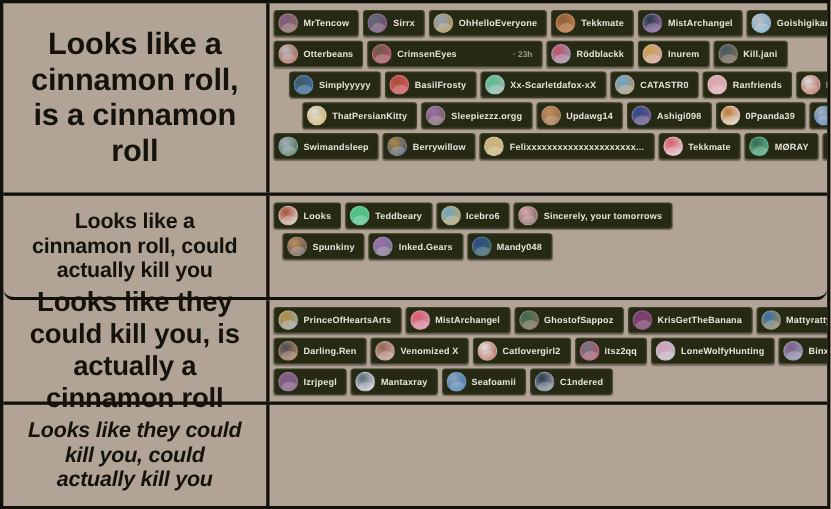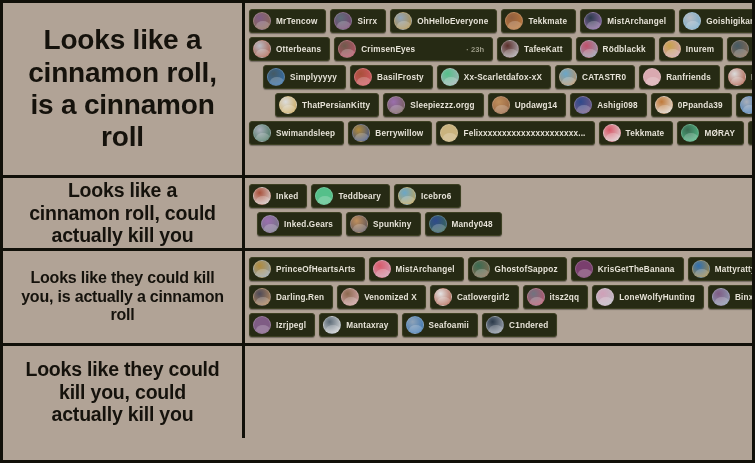--- a/index.html
+++ b/index.html
@@ -18,43 +18,43 @@
     border: 3px solid #111009;
   }
   .quad-row {
     display: flex;
     flex: 0 0 auto;
     border-bottom: 3px solid #111009;
     position: relative;
   }
   .quad-row:last-child { border-bottom: none; }
   .quad-row.r1 { height: 175px; }
-  .quad-row.r2 { height: 73px; }
+  .quad-row.r2 { height: 95px; border-radius: 10px; }
   .quad-row.r3 { height: 95px; }
-  .quad-row.r4 { height: 92px; }
+  .quad-row.r4 { height: 92px; font-style: italic; }
 
   .label-cell {
     width: 242px;
     flex: 0 0 242px;
     border-right: 3px solid #111009;
     display: flex;
     align-items: center;
     justify-content: center;
     padding: 2px 18px;
     text-align: center;
   }
   .label-text {
     color: #15120c;
     font-weight: bold;
     line-height: 1.16;
     letter-spacing: -0.2px;
   }
   .r1 .label-text { font-size: 28px; }
   .r2 .label-text { font-size: 19.5px; }
-  .r3 .label-text { font-size: 16px; }
+  .r3 .label-text { font-size: 25px; }
   .r4 .label-text { font-size: 19.5px; }
 
   .tags-cell {
     flex: 1 1 auto;
     position: relative;
     overflow: hidden;
     padding: 6px 4px 0 4px;
   }
   .tag-line {
     display: flex;
@@ -151,24 +151,20 @@
           <div class="tag">
             <span class="av" style="background: radial-gradient(circle at 35% 30%, rgb(185, 188, 196), rgb(168, 80, 58));"></span>
             <span class="nm">Otterbeans</span>
           </div>
           <div class="tag">
             <span class="av" style="background: radial-gradient(circle at 35% 30%, rgb(110, 91, 76), rgb(192, 80, 106));"></span>
             <span class="nm">CrimsenEyes</span>
             <span class="ts">· 23h</span>
           </div>
           <div class="tag">
-            <span class="av" style="background: radial-gradient(circle at 35% 30%, rgb(90, 47, 42), rgb(185, 188, 196));"></span>
-            <span class="nm">TafeeKatt</span>
-          </div>
-          <div class="tag">
             <span class="av" style="background: radial-gradient(circle at 35% 30%, rgb(192, 80, 106), rgb(143, 163, 184));"></span>
             <span class="nm">Rödblackk</span>
           </div>
           <div class="tag">
             <span class="av" style="background: radial-gradient(circle at 35% 30%, rgb(200, 162, 74), rgb(208, 160, 184));"></span>
             <span class="nm">Inurem</span>
           </div>
           <div class="tag">
             <span class="av" style="background: radial-gradient(circle at 35% 30%, rgb(69, 90, 100), rgb(141, 106, 79));"></span>
             <span class="nm">Kill.jani</span>
@@ -252,39 +248,43 @@
   </div>
 
   <div class="quad-row r2">
     <div class="label-cell">
       <div class="label-text">Looks like a cinnamon roll, could actually kill you</div>
     </div>
     <div class="tags-cell">
         <div class="tag-line">
           <div class="tag">
             <span class="av" style="background: radial-gradient(circle at 35% 30%, rgb(168, 80, 58), rgb(220, 220, 220));"></span>
-            <span class="nm">Inked</span>
+            <span class="nm">Looks</span>
           </div>
           <div class="tag">
             <span class="av" style="background: radial-gradient(circle at 35% 30%, rgb(85, 192, 138), rgb(85, 192, 138));"></span>
             <span class="nm">Teddbeary</span>
           </div>
           <div class="tag">
             <span class="av" style="background: radial-gradient(circle at 35% 30%, rgb(106, 167, 201), rgb(200, 162, 74));"></span>
             <span class="nm">Icebro6</span>
           </div>
+          <div class="tag">
+            <span class="av" style="background: radial-gradient(circle at 35% 30%, rgb(217, 169, 176), rgb(110, 91, 76));"></span>
+            <span class="nm">Sincerely, your tomorrows</span>
+          </div>
         </div>
         <div class="tag-line indent-3">
+          <div class="tag">
+            <span class="av" style="background: radial-gradient(circle at 35% 30%, rgb(191, 143, 92), rgb(77, 74, 88));"></span>
+            <span class="nm">Spunkiny</span>
+          </div>
           <div class="tag">
             <span class="av" style="background: radial-gradient(circle at 35% 30%, rgb(155, 111, 174), rgb(111, 116, 128));"></span>
             <span class="nm">Inked.Gears</span>
-          </div>
-          <div class="tag">
-            <span class="av" style="background: radial-gradient(circle at 35% 30%, rgb(191, 143, 92), rgb(77, 74, 88));"></span>
-            <span class="nm">Spunkiny</span>
           </div>
           <div class="tag">
             <span class="av" style="background: radial-gradient(circle at 35% 30%, rgb(47, 74, 140), rgb(58, 107, 82));"></span>
             <span class="nm">Mandy048</span>
           </div>
         </div>
       </div>
   </div>
 
   <div class="quad-row r3">

